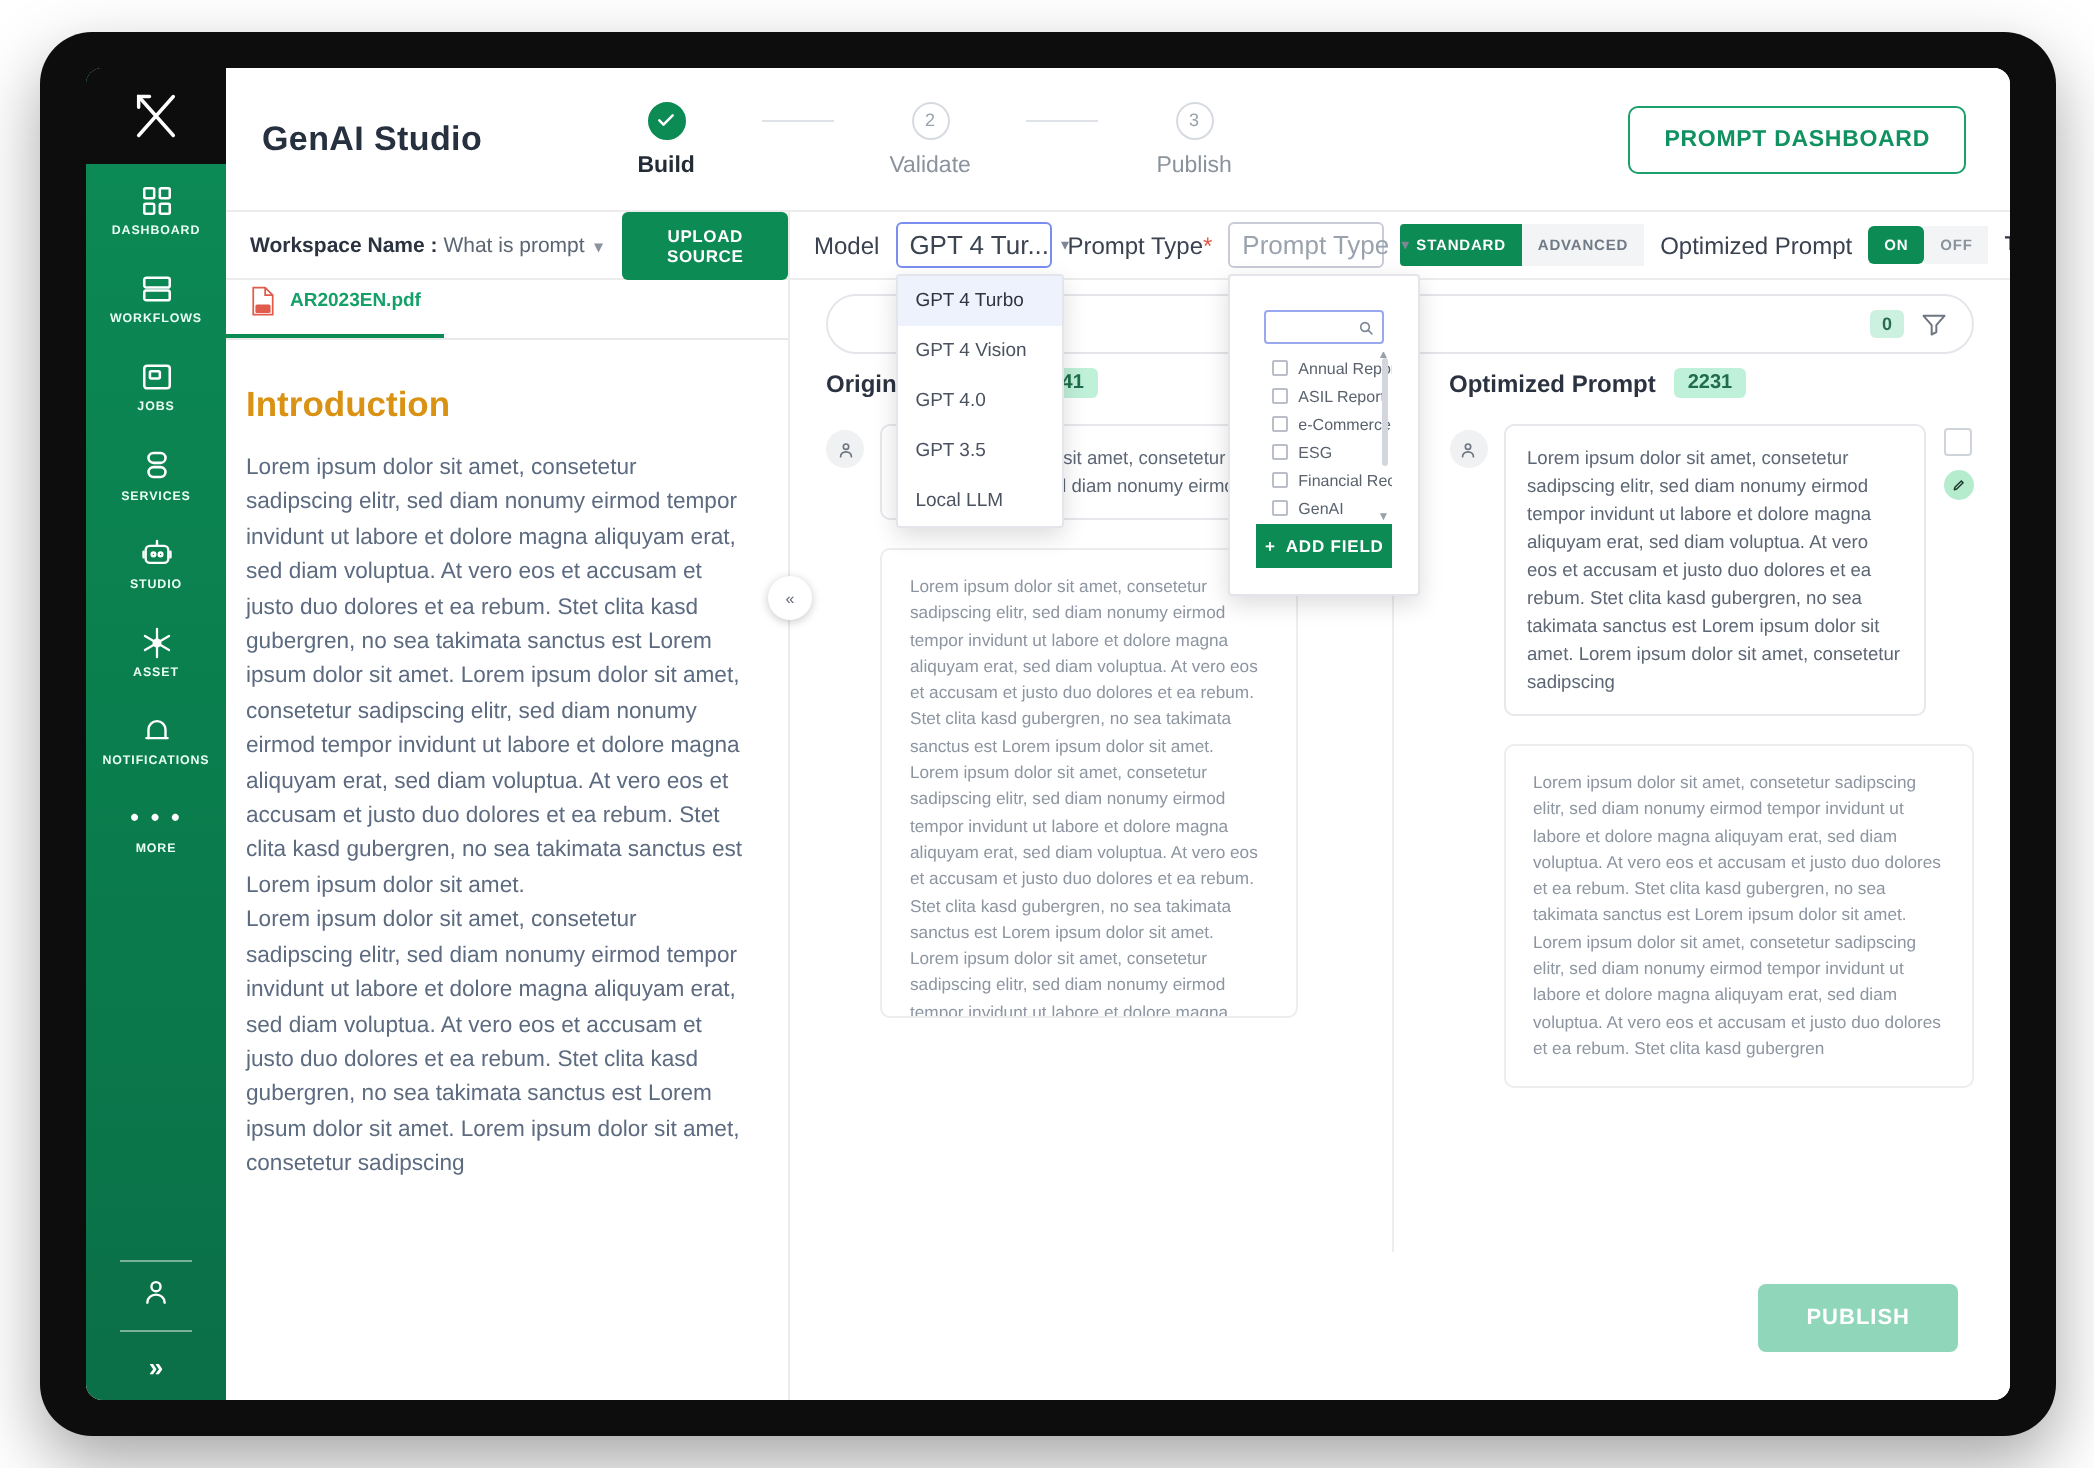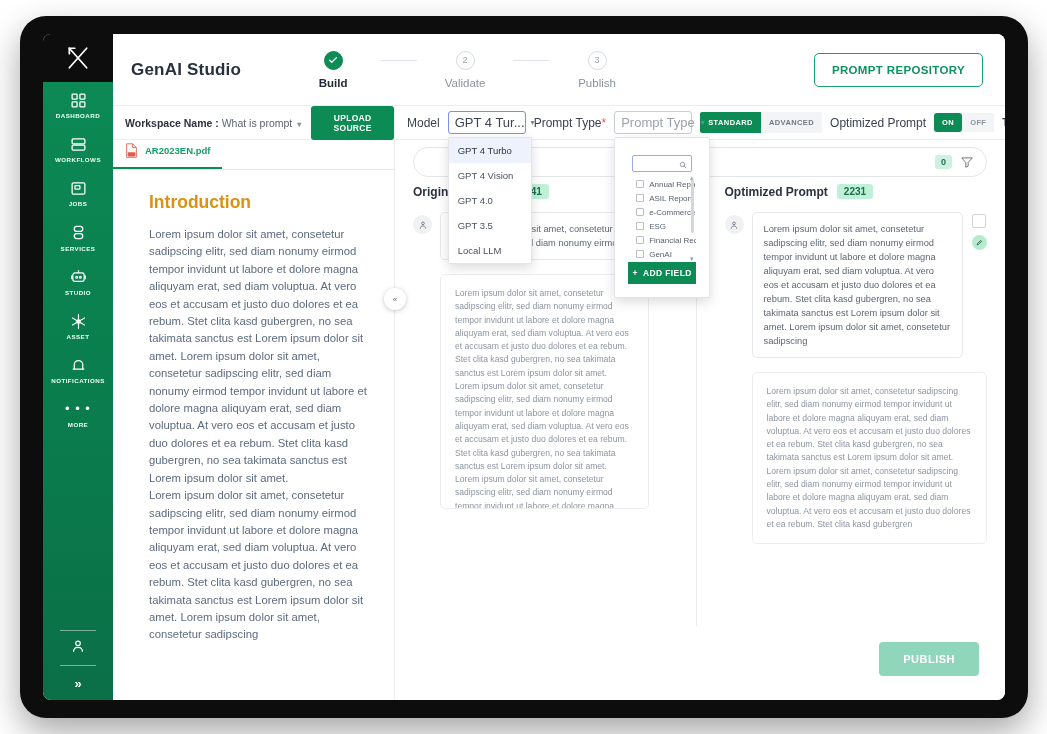--- a/index.html
+++ b/index.html
@@ -216,21 +216,21 @@
   #doc-tabbar { height: 30px; display: flex; border-bottom: 1px solid #e8e8e8; }
   #doc-tab {
     display: flex; align-items: center; gap: 7px;
     padding: 0 12px 6px 12px;
     border-bottom: 2.5px solid #0c8b55;
     cursor: pointer;
   }
   #pdf-icon { width: 13px; height: 15px; }
   #doc-tab-label { font-size: 9.5px; color: #15a06a; font-weight: 600; }
 
-  #doc-body { flex: 1; overflow: hidden; padding: 22px 22px 0 36px; }
+  #doc-body { flex: 1; overflow: hidden; padding: 22px 22px 0 10px; }
   #doc-heading { font-size: 17.5px; font-weight: 700; color: #d99214; margin-bottom: 13px; }
   .doc-para {
     font-size: 11.3px; line-height: 17.4px; color: #5d6b80;
   }
 
   
   #prompt-pane { flex: 1; min-width: 0; position: relative; display: flex; flex-direction: column; }
 
   #collapse-handle {
     position: absolute; left: -11px; top: 148px;
@@ -435,21 +435,21 @@
           <div class="step-dot">2</div>
           <div class="step-label">Validate</div>
         </div>
         <div class="step-line"></div>
         <div class="step">
           <div class="step-dot">3</div>
           <div class="step-label">Publish</div>
         </div>
       </div>
 
-      <button id="prompt-repo-btn">PROMPT REPOSITORY</button>
+      <button id="prompt-repo-btn">PROMPT DASHBOARD</button>
     </header>
 
     <div id="toolbar">
       <div id="toolbar-left">
         <div id="workspace-name">
           <span>Workspace Name :</span>
           <span class="wsval">What is prompt</span>
           <span class="caret">▾</span>
         </div>
         <button id="upload-source-btn">UPLOAD SOURCE</button>

